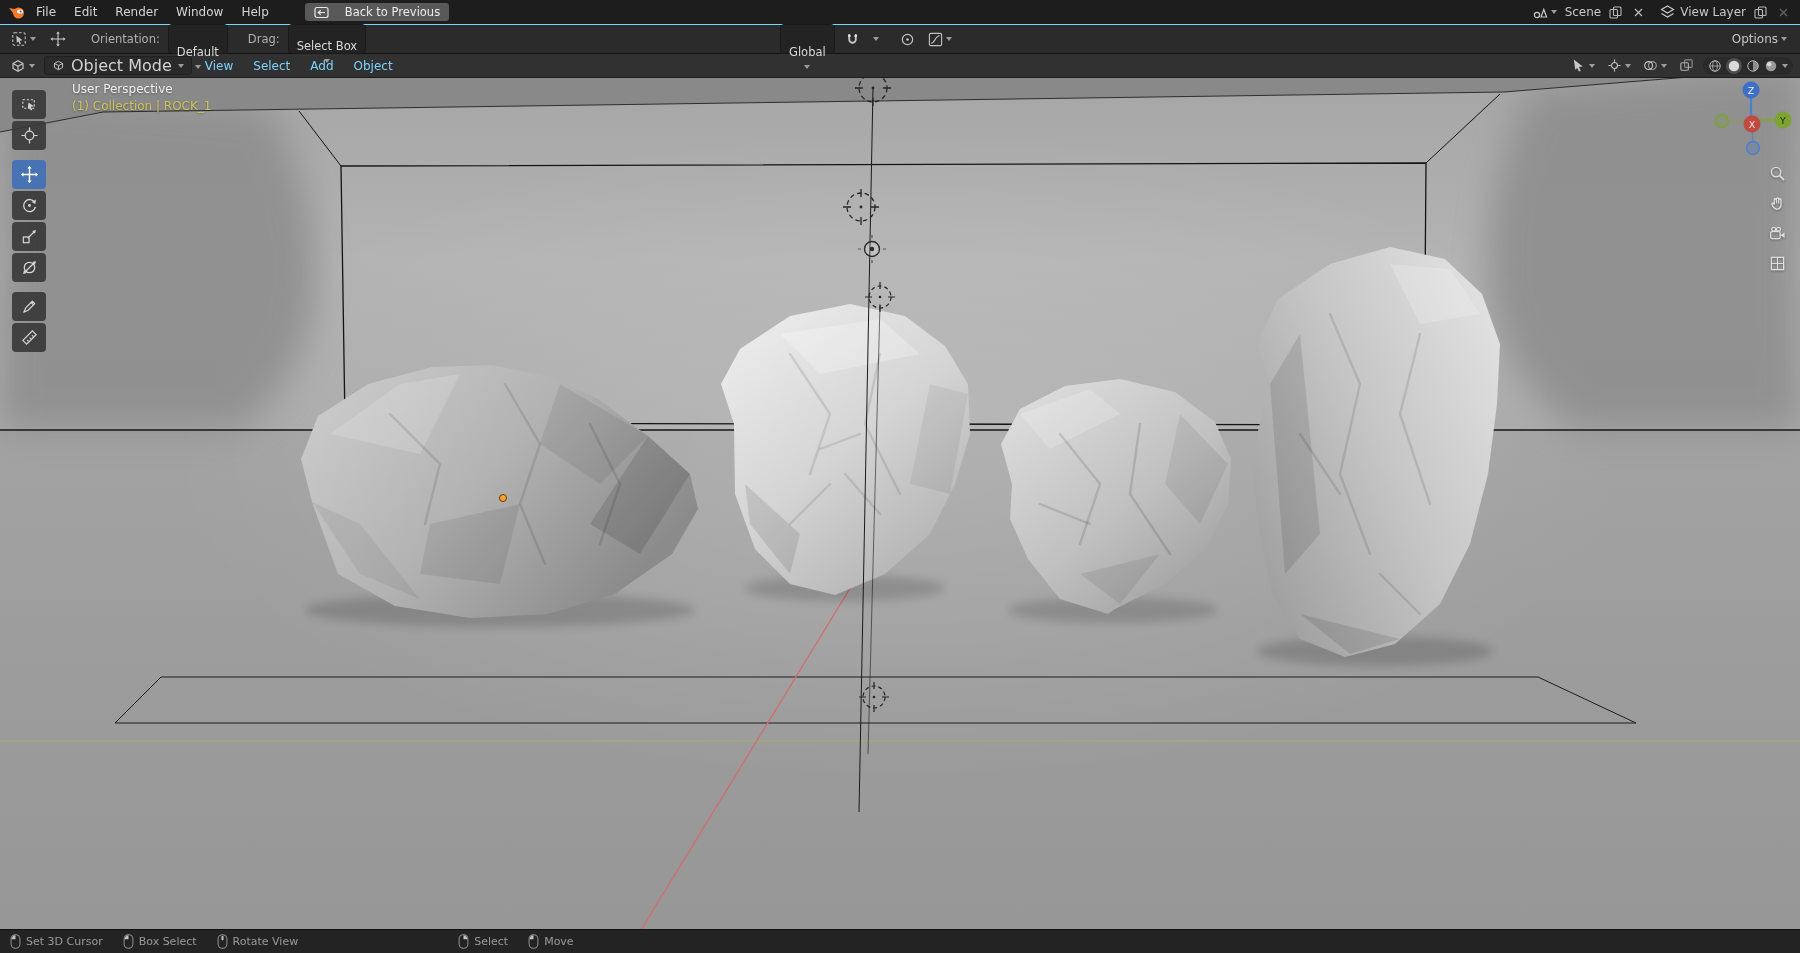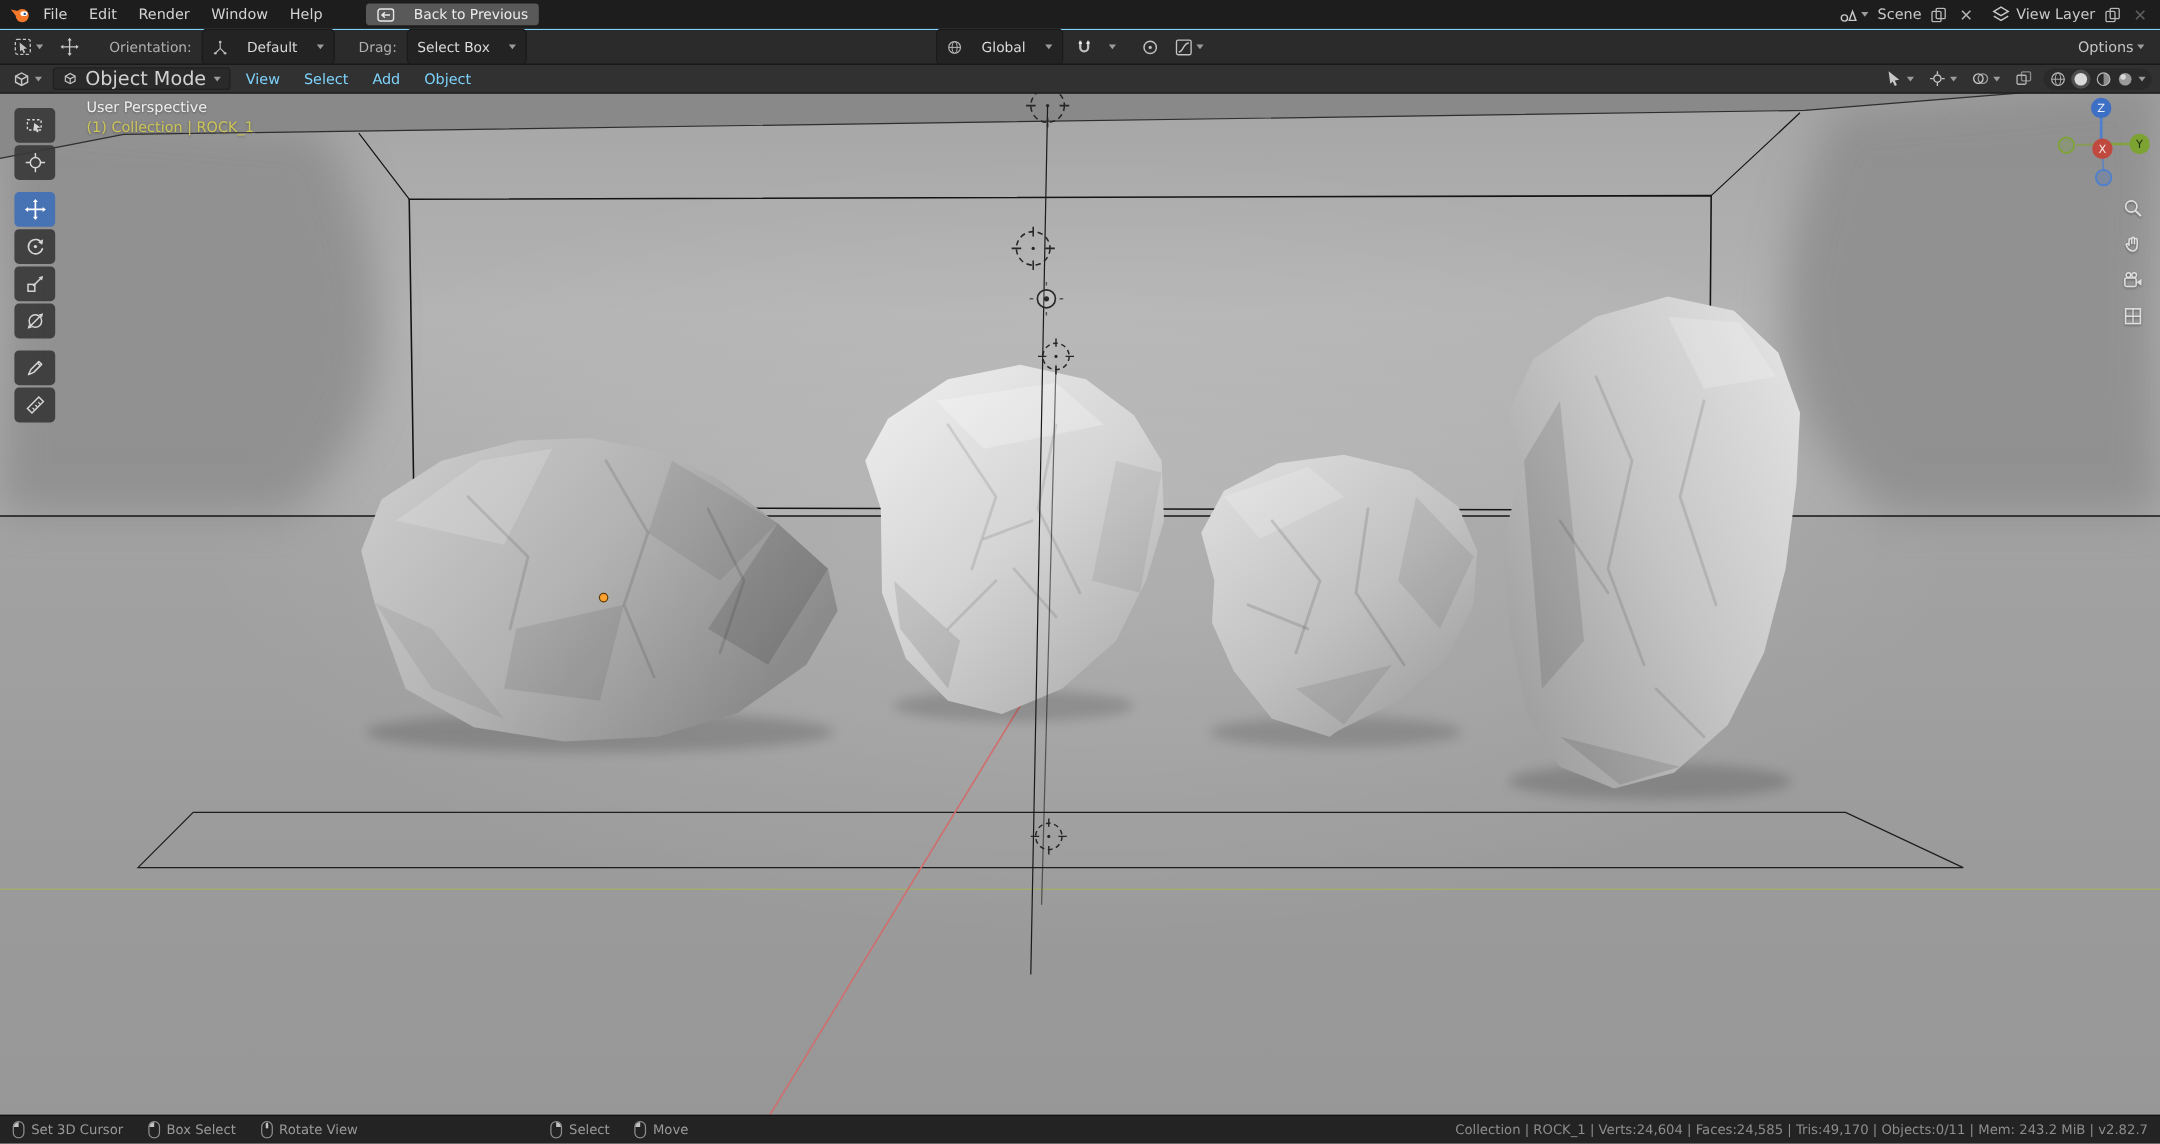--- a/index.html
+++ b/index.html
@@ -15,22 +15,22 @@
   .topbar-right { margin-left:auto; display:flex; align-items:center; gap:13px; }
   .id-cluster { display:flex; align-items:center; gap:5px; color:#c8c8c8; }
   .id-cluster .dim { opacity:.55; }
 
   
   .toolsettings { position:absolute; top:24px; left:0; right:0; height:30px; background:#2b2b2b;
                   border-top:1px solid #7dd3fc; border-bottom:1px solid #121212; z-index:35; color:#c5c5c5; }
   .ts-left   { position:absolute; left:8px;   top:0; bottom:0; display:flex; align-items:center; gap:8px; }
   .ts-center { position:absolute; left:780px; top:0; bottom:0; display:flex; align-items:center; gap:7px; }
   .ts-right  { position:absolute; right:10px; top:0; bottom:0; display:flex; align-items:center; gap:5px; }
-  .select { display:flex; align-items:center; gap:16px; background:#232323; border:1px solid #1a1a1a;
-            border-radius:4px; height:20px; padding:14px 8px; color:#dadada; font-size:11.5px; }
+  .select { display:flex; align-items:center; gap:6px; background:#232323; border:1px solid #1a1a1a;
+            border-radius:4px; height:20px; padding:14px 8px; color:#dadada; font-size:11.5px;flex-direction:column; }
   .ts-label { color:#b0b0b0; font-size:11.5px; }
   .iconbtn { display:flex; align-items:center; gap:3px; padding:2px 3px; border-radius:3px; }
 
   .chev { width:0; height:0; border-left:3.5px solid transparent; border-right:3.5px solid transparent;
           border-top:4px solid #9c9c9c; }
 
   
   .viewport { position:absolute; top:54px; left:0; width:1800px; height:875px; overflow:hidden; background:#9a9a9a; }
   .scene { position:absolute; top:0; left:0; }
   .vp-header { position:absolute; top:0; left:0; right:0; height:24px; background:#313131;
@@ -595,14 +595,13 @@
     </svg>
     <span>Select</span>
   </div>
   <div class="hint">
     <svg width="11" height="15" viewBox="0 0 11 16">
       <rect x="0.8" y="0.8" width="9.4" height="14.4" rx="4.5" fill="none" stroke="#8f8f8f" stroke-width="1.1"></rect>
       <path d="M5.5 1.2 C3.1 1.2 1.3 3.1 1.3 5.5 L5.5 5.5 Z" fill="#c2c2c2"></path>
     </svg>
     <span>Move</span>
   </div>
-  <div class="status-info">Collection | ROCK_1 | Verts:24,604 | Faces:24,585 | Tris:49,170 | Objects:0/11 | Mem: 243.2 MiB | v2.82.7</div>
 </div>
 
 </body></html>

